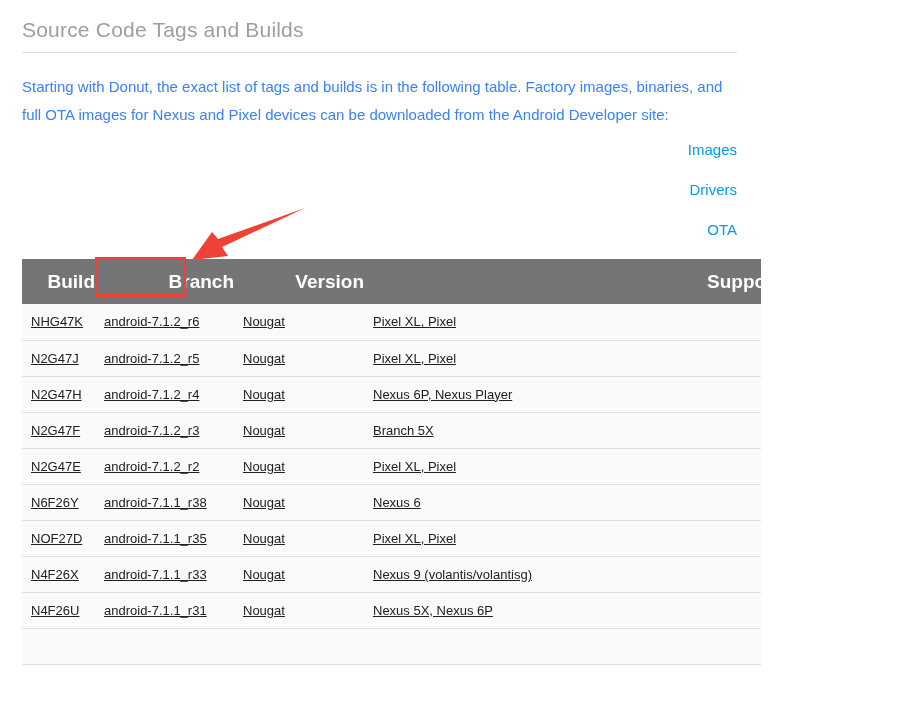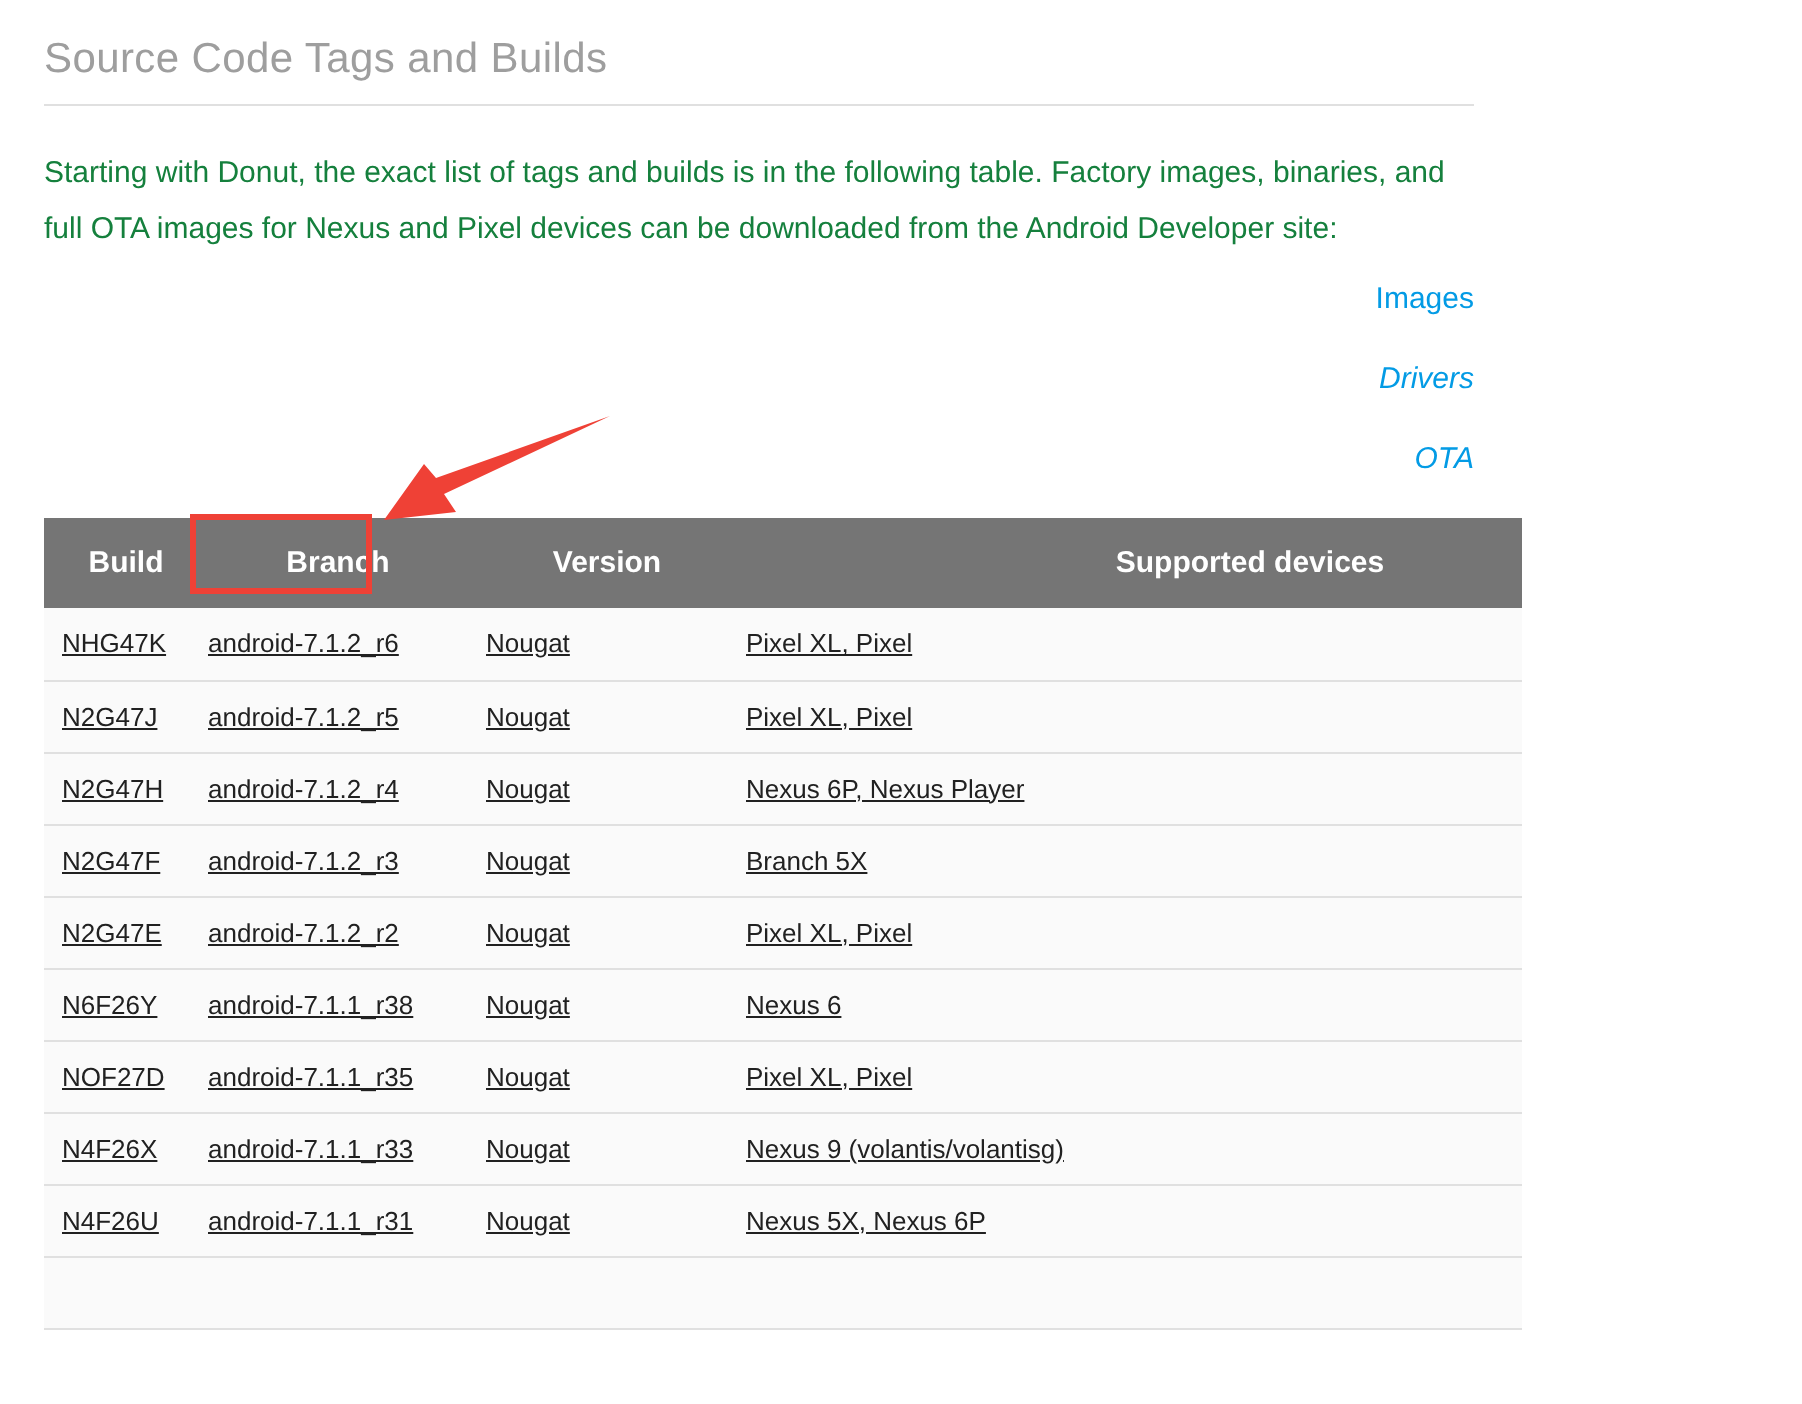--- a/index.html
+++ b/index.html
@@ -27,47 +27,47 @@
   .title-rule {
     margin: 10px 0 0 0;
     border: none;
     border-top: 1px solid #e0e0e0;
     height: 0;
   }
   p.intro {
     margin: 20px 0 0 0;
     font-size: 15px;
     line-height: 28px;
-    color: #15803d;
+    color: #3b82f6;
     max-width: 855px;
   }
   p.link-row { margin: 0; line-height: 18px; text-align: right; }
   p.link-row.first { margin-top: 12px; }
-  p.link-row + p.link-row { margin-top: 22px; font-style: italic; }
+  p.link-row + p.link-row { margin-top: 22px; }
   p.link-row a {
     color: var(--link_blue, #039be5);
     font-size: 15px;
     text-decoration: none;
     cursor: pointer;
   }
   table.build-table {
     margin-top: 20px;
     width: 855px;
     border-collapse: collapse;
     table-layout: fixed;
   }
   table.build-table col.c-build   { width: 73px; }
   table.build-table col.c-branch  { width: 139px; }
   table.build-table col.c-version { width: 130px; }
   table.build-table thead th {
     background: var(--header_bg, #757575);
     color: #ffffff;
-    font-size: 15px;
+    font-size: 19px;
     font-weight: 700;
-    text-align: center;
+    text-align: right;
     height: 45px;
     padding: 0 0 0 9px;
     vertical-align: middle;
     position: relative;
   }
   table.build-table tbody td {
     background: var(--row_bg, #fafafa);
     font-size: 13px;
     color: #212121;
     height: 36px;

